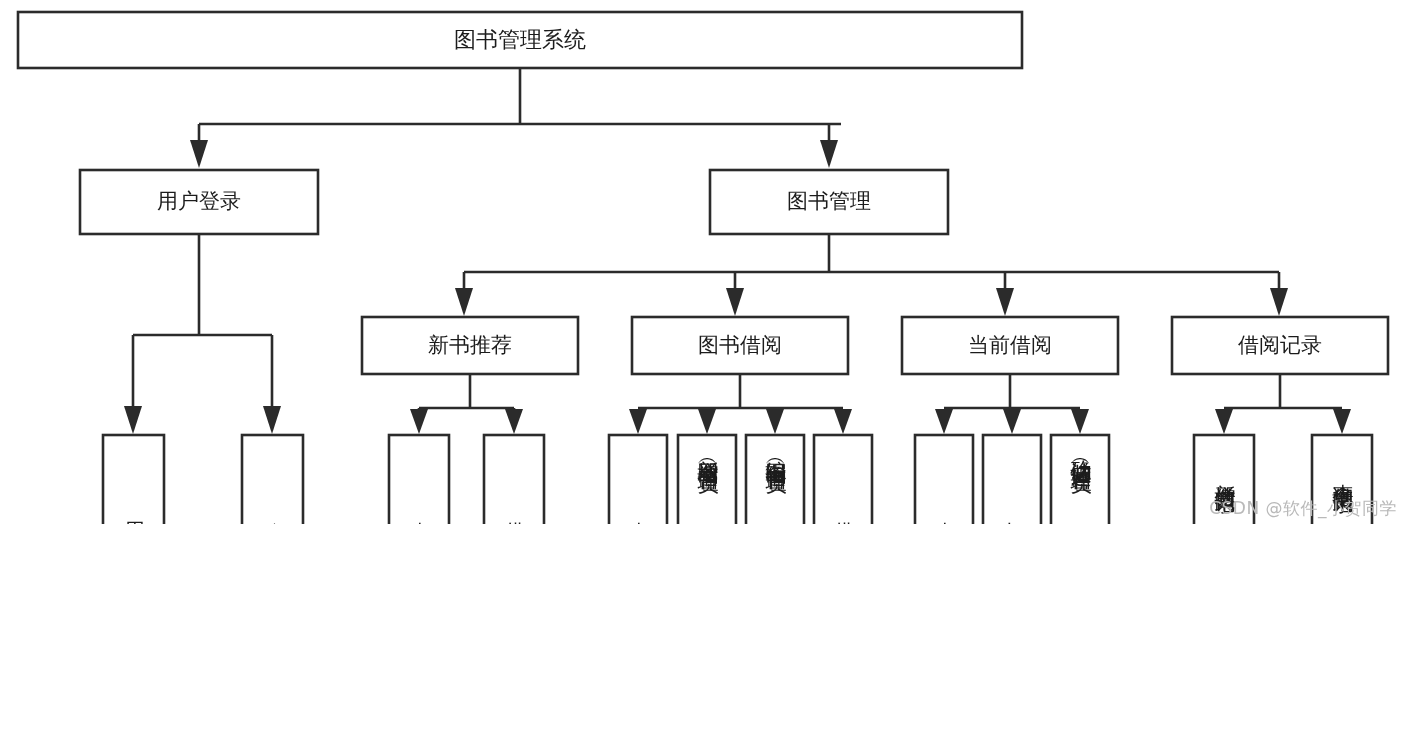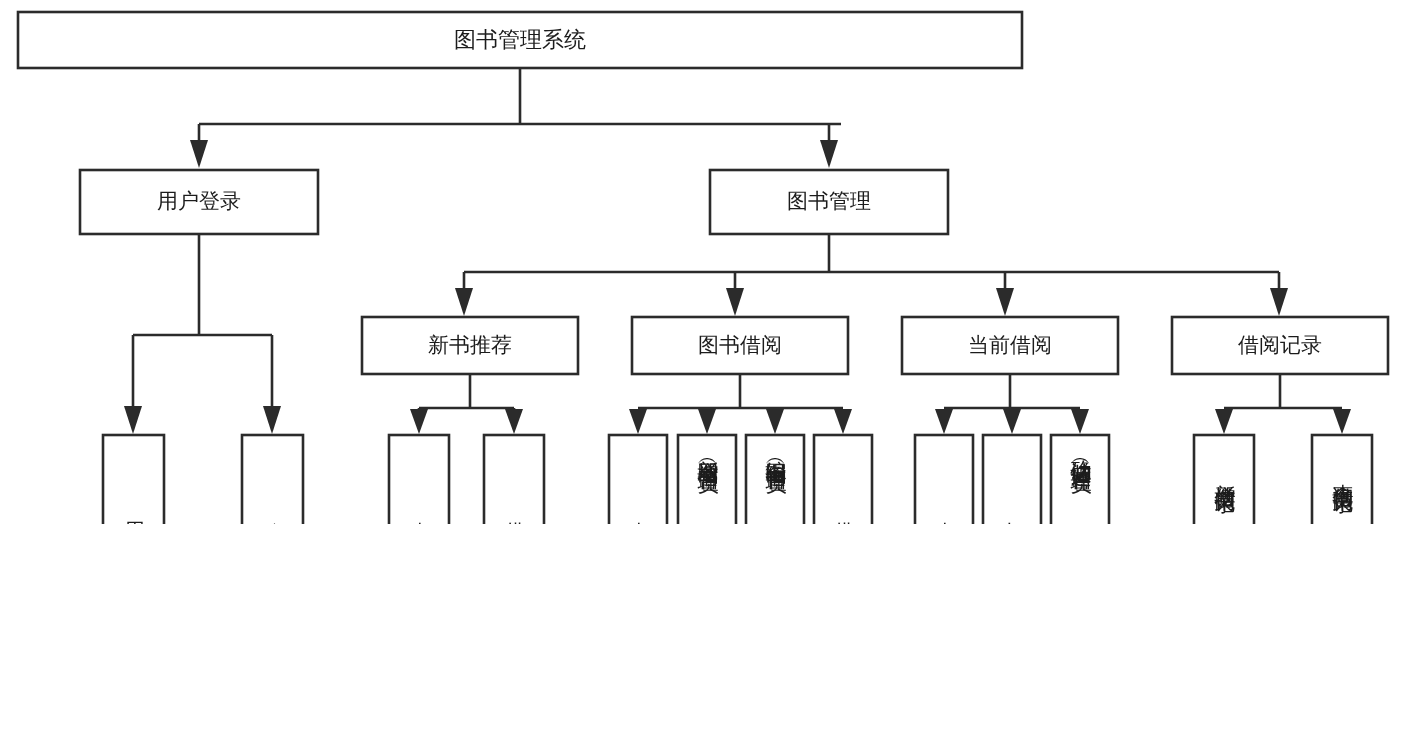--- a/index.html
+++ b/index.html
@@ -235,14 +235,15 @@
   <div class="vlabel-wrap" style="left:1051px; top:435px; width:58px; height:299px;">
     <span class="vlabel-text" style="margin-top:8px;">确认归还（管理员）</span>
   </div>
   <div class="vlabel-wrap" style="left:1194px; top:435px; width:60px; height:299px;">
     <span class="vlabel-text" style="margin-top:32px;">新增借阅记录</span>
   </div>
   <div class="vlabel-wrap" style="left:1312px; top:435px; width:60px; height:299px;">
     <span class="vlabel-text" style="margin-top:32px;">查询借阅记录</span>
   </div>
 
+  <div class="watermark">CSDN @软件_小贺同学</div>
 
 </div>
 
 </body></html>

